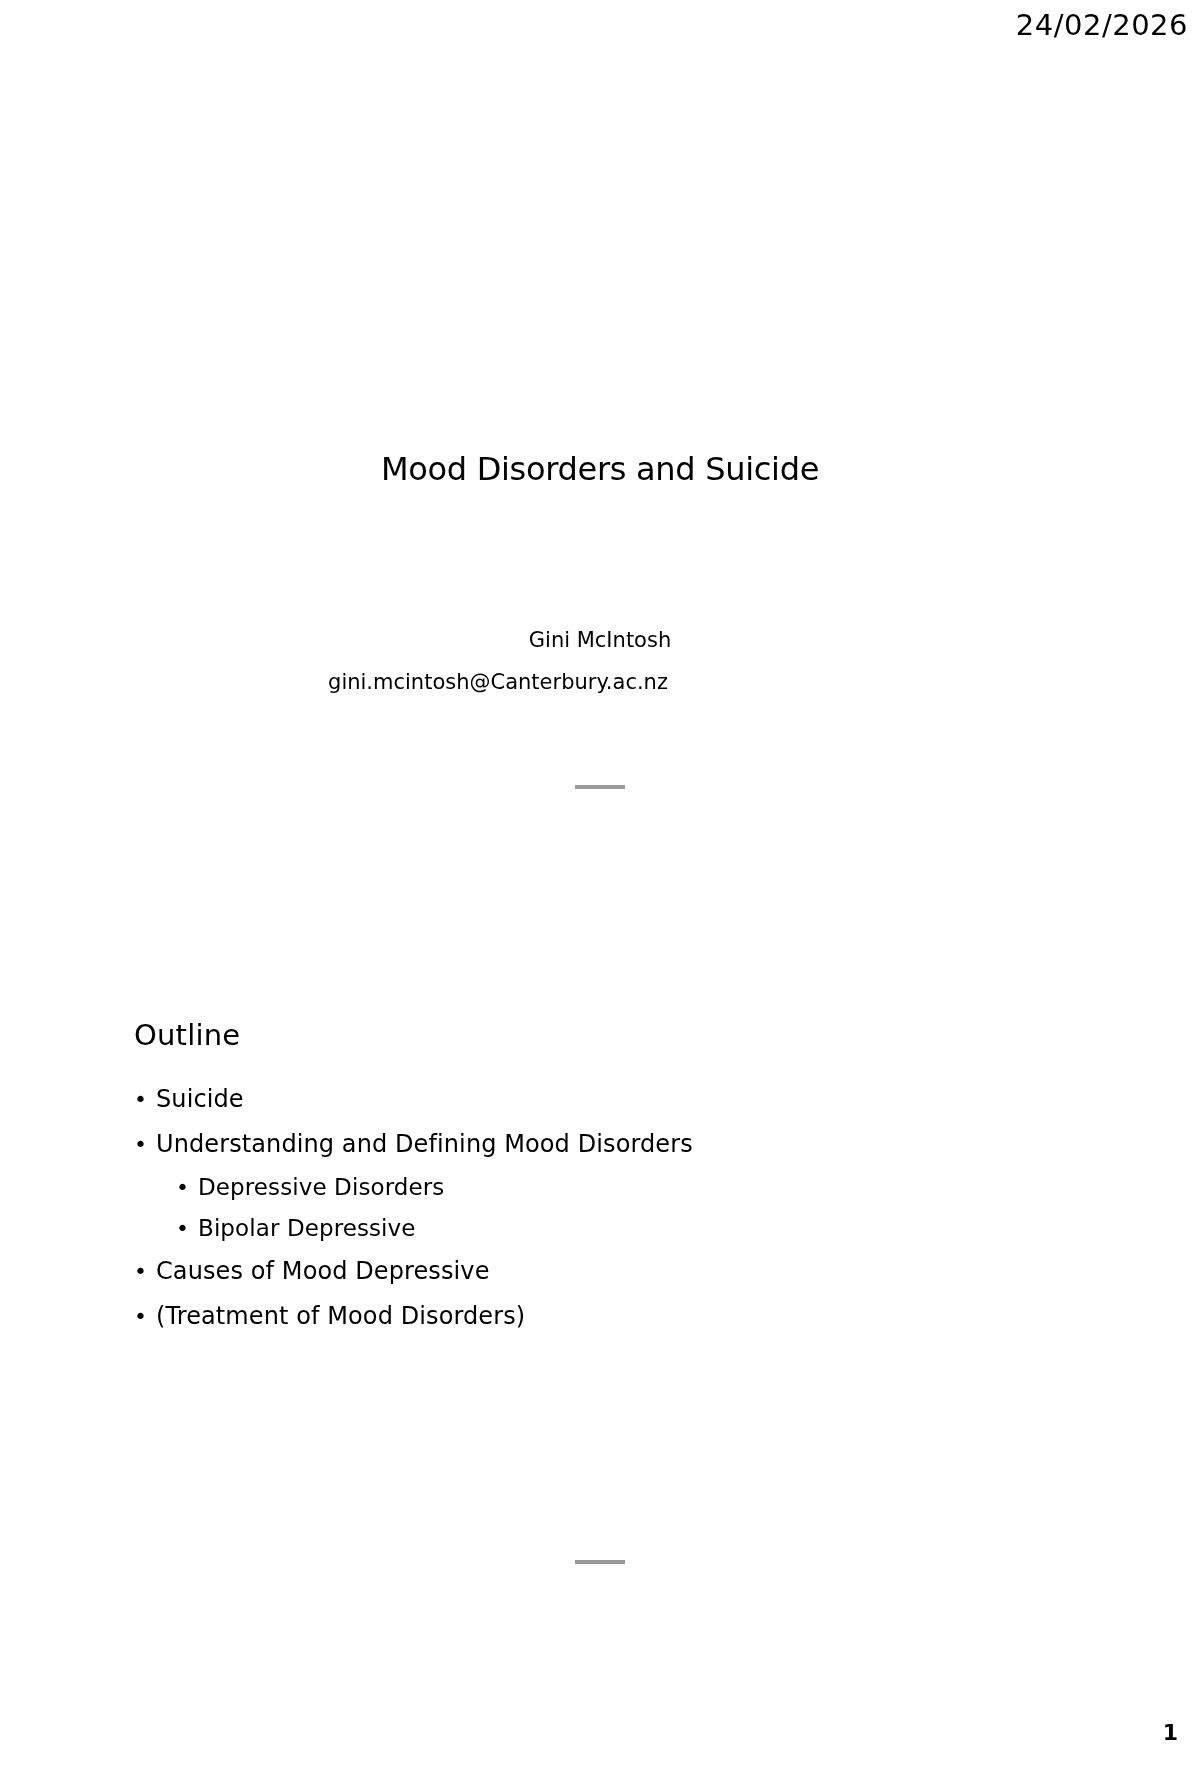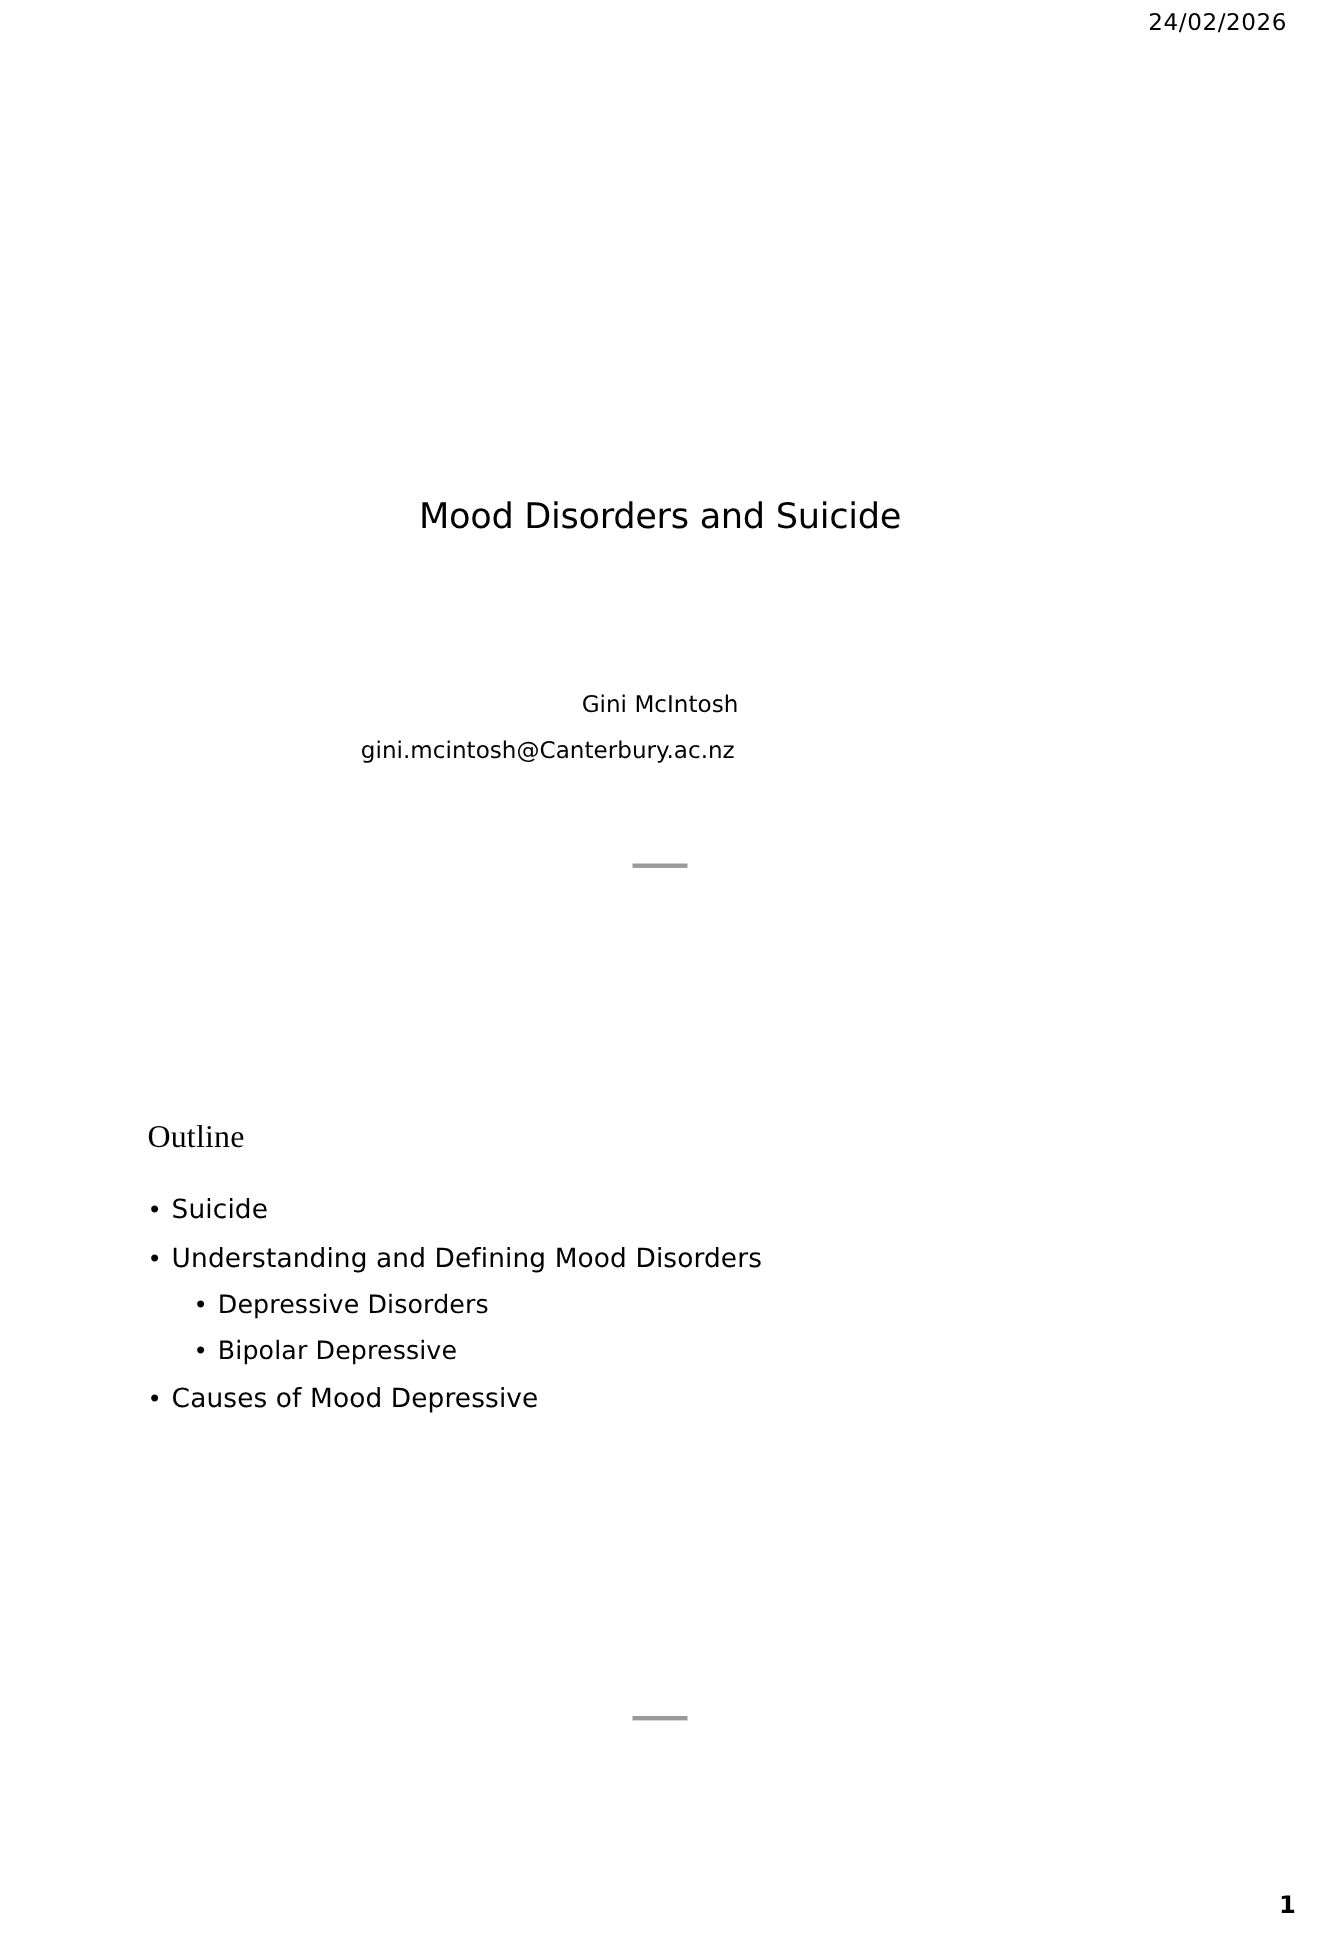--- a/index.html
+++ b/index.html
@@ -11,23 +11,23 @@
       width: 1200px;
       height: 1765px;
       position: relative;
       overflow: hidden;
       font-family: "DejaVu Sans", "Liberation Sans", sans-serif;
       color: #000000;
     }
     .abs { position: absolute; }
 
     .page-date {
-      right: 30px;
+      right: 12px;
       top: 8px;
-      font-size: 21px;
+      font-size: 29px;
       letter-spacing: 0.5px;
     }
     .page-number {
       right: 22px;
       top: 1720px;
       font-size: 22px;
       font-weight: bold;
     }
 
     .slide {
@@ -74,21 +74,20 @@
       color: transparent;
       height: 4px;
       width: 50px;
     }
 
     .outline-title {
       left: 134px;
       top: 1018px;
       font-size: 29px;
       letter-spacing: 0.2px;
-      font-family: Liberation Serif, serif;
     }
     .bullet-list {
       left: 134px;
       top: 1077px;
       margin: 0;
       padding: 0;
       list-style: none;
     }
     .bullet-item {
       font-size: 24px;
@@ -137,19 +136,22 @@
   </li>
   <li class="bullet-item level-2">
     <span class="dot">•</span><span>Depressive Disorders</span>
   </li>
   <li class="bullet-item level-2">
     <span class="dot">•</span><span>Bipolar Depressive</span>
   </li>
   <li class="bullet-item level-1">
     <span class="dot">•</span><span>Causes of Mood Depressive</span>
   </li>
+  <li class="bullet-item level-1">
+    <span class="dot">•</span><span>(Treatment of Mood Disorders)</span>
+  </li>
 </ul>
 
 <div class="abs tiny-footer" style="top:1560px;">
   <span>Gini McIntosh</span>
 </div>
 
 <div class="abs page-number">1</div>
 
 </body></html>

